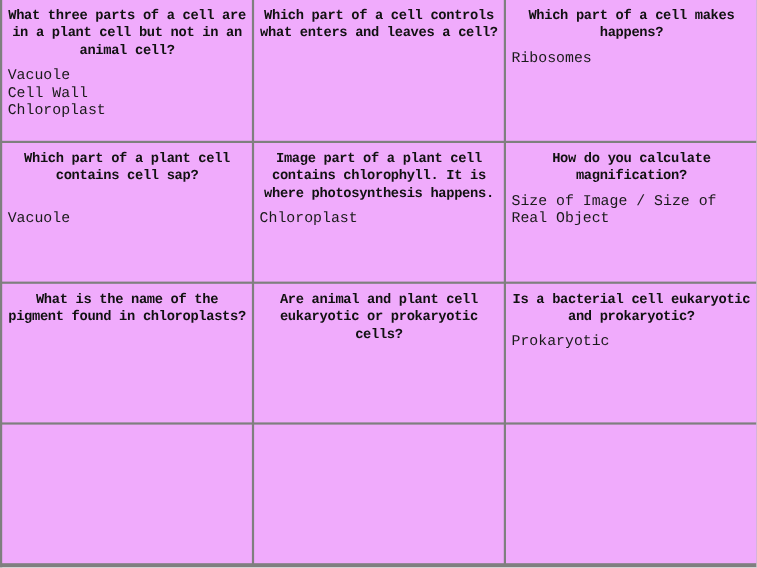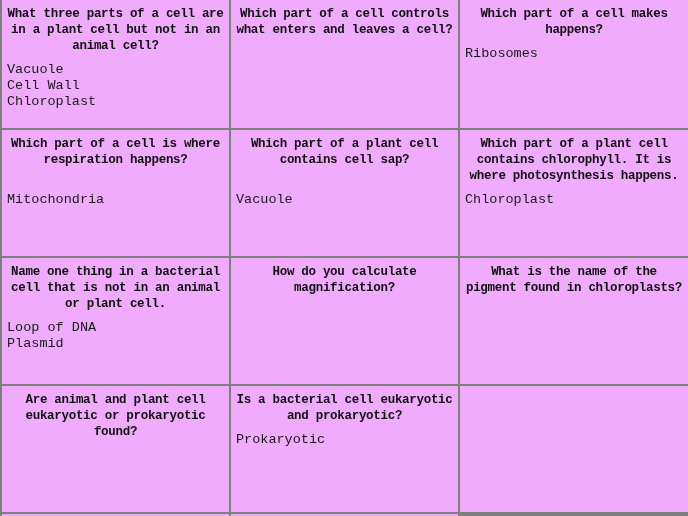--- a/index.html
+++ b/index.html
@@ -67,48 +67,39 @@
     </div>
     <div class="cell">
       <div class="question">Which part of a cell controls what enters and leaves a cell?</div>
     </div>
 
     <div class="cell">
       <div class="question">Which part of a cell makes happens?</div>
       <div class="answer">Ribosomes</div>
     </div>
     <div class="cell">
-      <div class="question">Which part of a cell is where respiration happens?</div>
-      <div class="answer">
-Mitochondria</div>
-    </div>
-    <div class="cell">
       <div class="question">Which part of a plant cell contains cell sap?</div>
       <div class="answer">
 Vacuole</div>
     </div>
 
     <div class="cell">
-      <div class="question">Which part of a plant cell contains chlorophyll.  It is where photosynthesis happens.</div>
+      <div class="question">Image part of a plant cell contains chlorophyll.  It is where photosynthesis happens.</div>
       <div class="answer">Chloroplast</div>
     </div>
     <div class="cell">
-      <div class="question">Name one thing in a bacterial cell that is not in an animal or plant cell.</div>
-      <div class="answer">Loop of DNA
-Plasmid</div>
-    </div>
-    <div class="cell">
       <div class="question">How do you calculate magnification?</div>
+      <div class="answer">Size of Image / Size of Real Object</div>
     </div>
 
     <div class="cell">
       <div class="question">What is the name of the pigment found in chloroplasts?</div>
     </div>
     <div class="cell">
-      <div class="question">Are animal and plant cell eukaryotic or prokaryotic found?</div>
+      <div class="question">Are animal and plant cell eukaryotic or prokaryotic cells?</div>
     </div>
     <div class="cell">
       <div class="question">Is a bacterial cell eukaryotic and prokaryotic?</div>
       <div class="answer">Prokaryotic</div>
     </div>
 
     <div class="cell"></div>
     <div class="cell"></div>
     <div class="cell"></div>
 

